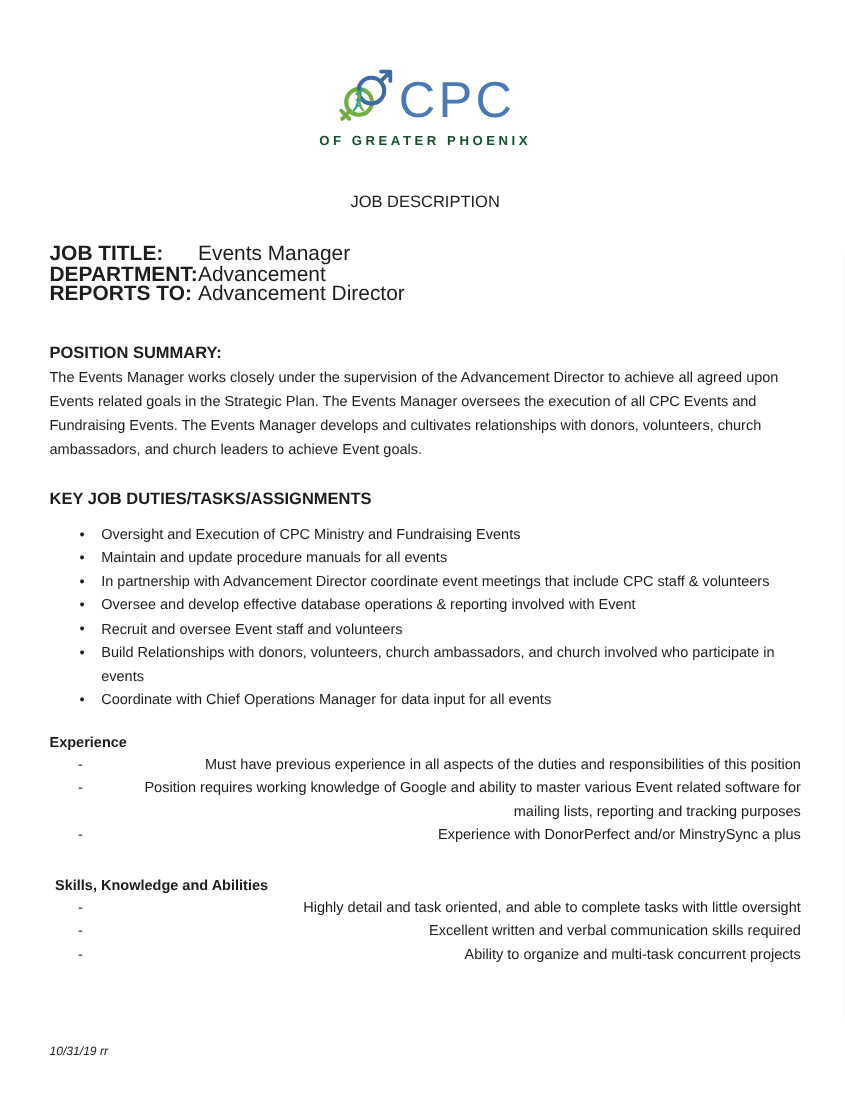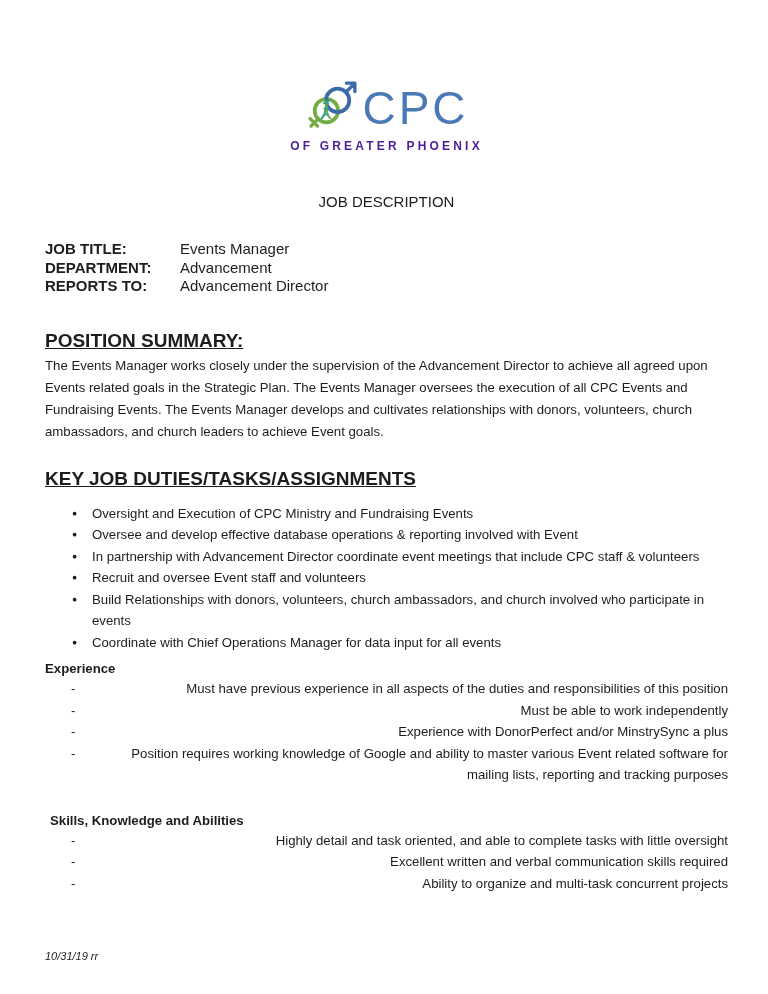--- a/index.html
+++ b/index.html
@@ -3,54 +3,54 @@
 <meta charset="utf-8">
 <style>
   * { margin:0; padding:0; box-sizing:border-box; }
   html,body { background:#e8e8e8; }
   .page {
     width:768px; height:994px; margin:0 auto; background:#ffffff;
     font-family:"Liberation Sans", sans-serif; color:#1d1d1d;
     position:relative; padding:0 40px 0 45px; overflow:hidden;
   }
   
-  .logo-block { padding-top:80px; display:flex; flex-direction:column; align-items:center; }
+  .logo-block { padding-top:62px; display:flex; flex-direction:column; align-items:center; }
   .logo-row { display:flex; align-items:center; }
   .logo-icon { width:56px; height:60px; margin-right:2px; margin-top:-4px; }
   .brand {
     font-size:46px; font-weight:500; letter-spacing:3px;
     color:#4a79b6; line-height:1;
   }
   .tagline {
     margin-top:3px; font-size:12px; font-weight:700; letter-spacing:3.2px;
-    color:#4c1d95; white-space:nowrap;
+    color:#14532d; white-space:nowrap;
   }
   
   .doc-title { text-align:center; font-size:15px; font-weight:400; margin-top:40px; }
   
-  .job-info { margin-top:30px; font-size:15px; }
+  .job-info { margin-top:30px; font-size:19px; }
   .job-row { display:flex; line-height:18.5px; }
   .job-label { width:135px; font-weight:700; flex-shrink:0; }
   
   .section-heading-u {
-    margin-top:34px; font-size:19px; font-weight:700; text-decoration:underline;
+    margin-top:34px; font-size:15px; font-weight:700; 
   }
   .summary-text { margin-top:3px; font-size:13.2px; line-height:22px; }
   .duties-heading { margin-top:25px; }
   ul.bullet-list { margin-top:13px; list-style:none; }
   ul.bullet-list li {
     position:relative; padding-left:47px; padding-right:2px;
     font-size:13.2px; line-height:21.5px;
   }
   ul.bullet-list li::before {
     content:"\25CF"; position:absolute; left:27px; top:0;
     font-size:8.5px; line-height:21.5px;
   }
   .plain-heading { font-size:13.2px; font-weight:700; }
-  .experience-heading { margin-top:8px; }
+  .experience-heading { margin-top:20px; }
   .skills-heading { margin-top:27px; margin-left:5px; }
   ul.dash-list { margin-top:2px; list-style:none;text-align:right; }
   ul.dash-list li {
     position:relative; padding-left:47px; padding-right:0;
     font-size:13.2px; line-height:21.5px;
   }
   ul.dash-list li::before {
     content:"-"; position:absolute; left:26px; top:0; line-height:21.5px;
   }
   
@@ -102,35 +102,35 @@
 
   <section>
     <h2 class="section-heading-u">POSITION SUMMARY:</h2>
     <p class="summary-text">The Events Manager works closely under the supervision of the Advancement Director to achieve all agreed upon Events related goals in the Strategic Plan. The Events Manager oversees the execution of all CPC Events and Fundraising Events. The Events Manager develops and cultivates relationships with donors, volunteers, church ambassadors, and church leaders to achieve Event goals.</p>
   </section>
 
   <section>
     <h2 class="section-heading-u duties-heading">KEY JOB DUTIES/TASKS/ASSIGNMENTS</h2>
     <ul class="bullet-list">
       <li>Oversight and Execution of CPC Ministry and Fundraising Events</li>
+      <li>Maintain and update procedure manuals for all events</li>
+      <li>In partnership with Advancement Director coordinate event meetings that include CPC staff &amp; volunteers</li>
       <li>Oversee and develop effective database operations &amp; reporting involved with Event</li>
-      <li>In partnership with Advancement Director coordinate event meetings that include CPC staff &amp; volunteers</li>
       <li>Recruit and oversee Event staff and volunteers</li>
       <li>Build Relationships with donors, volunteers, church ambassadors, and church involved who participate in events</li>
       <li>Coordinate with Chief Operations Manager for data input for all events</li>
     </ul>
   </section>
 
   <section>
     <h2 class="plain-heading experience-heading">Experience</h2>
     <ul class="dash-list">
       <li>Must have previous experience in all aspects of the duties and responsibilities of this position</li>
-      <li>Must be able to work independently</li>
+      <li>Position requires working knowledge of Google and ability to master various Event related software for mailing lists, reporting and tracking purposes</li>
       <li>Experience with DonorPerfect and/or MinstrySync a plus</li>
-      <li>Position requires working knowledge of Google and ability to master various Event related software for mailing lists, reporting and tracking purposes</li>
     </ul>
   </section>
 
   <section>
     <h2 class="plain-heading skills-heading">Skills, Knowledge and Abilities</h2>
     <ul class="dash-list">
       <li>Highly detail and task oriented, and able to complete tasks with little oversight</li>
       <li>Excellent written and verbal communication skills required</li>
       <li>Ability to organize and multi-task concurrent projects</li>
     </ul>

